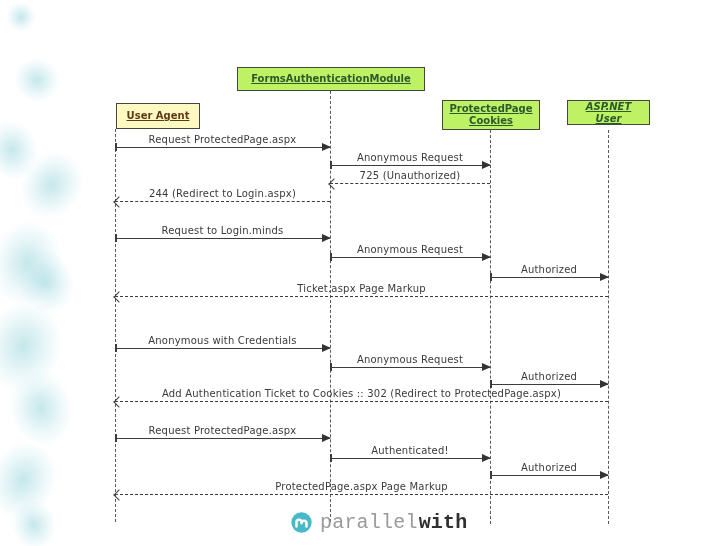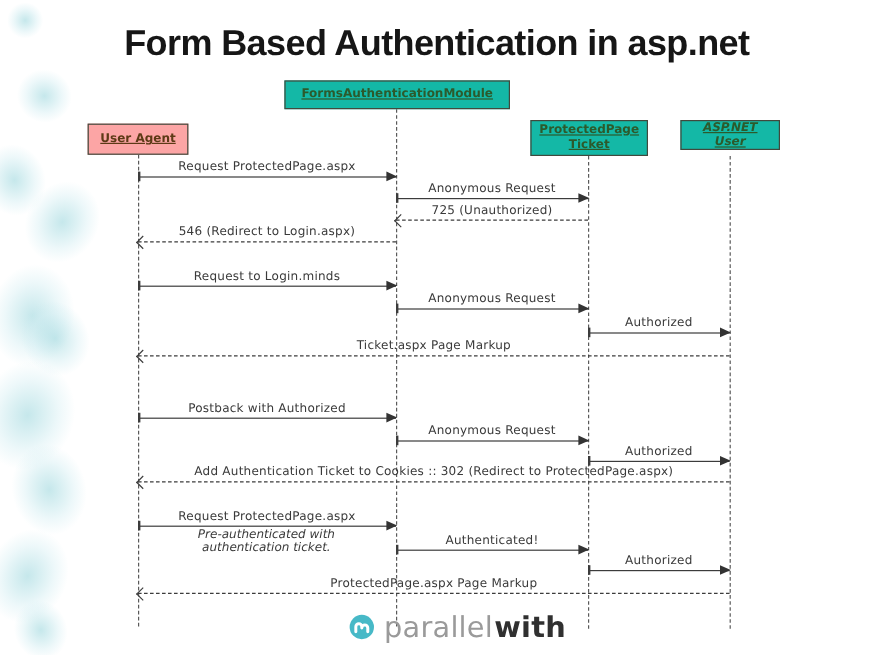--- a/index.html
+++ b/index.html
@@ -9,22 +9,22 @@
   .blob{position:absolute;pointer-events:none;border-radius:46% 54% 52% 48%;
         background:radial-gradient(closest-side, rgba(150,212,219,.55), rgba(196,232,238,.30) 65%, rgba(255,255,255,0) 100%);}
   
   .title{position:absolute;left:0;top:20px;width:728px;text-align:center;
          font-family:"Liberation Sans",sans-serif;font-weight:bold;font-size:30px;
          letter-spacing:-0.5px;color:#161616;}
   
   .actor{position:absolute;box-sizing:border-box;border:1.5px solid #41493d;
          display:flex;flex-direction:column;align-items:center;justify-content:center;
          font-size:10px;font-weight:bold;line-height:12px;text-align:center;}
-  .actor.green{background:#14b8a6;color:#2c5a2c;}
-  .actor.orange{background:#fca5a5;color:#5d3a16;}
+  .actor.green{background:#bef264;color:#2c5a2c;}
+  .actor.orange{background:#fef9c3;color:#5d3a16;margin-left:43px;}
   .actor span{text-decoration:underline;white-space:nowrap;}
   
   .lifeline{position:absolute;width:0;border-left:1px dashed #5a5a5a;}
   
   .msg{position:absolute;}
   .msg .lbl{position:absolute;left:0;right:0;bottom:2px;text-align:center;white-space:nowrap;
             font-size:10px;color:#3a3a3a;letter-spacing:.2px;}
   .msg .line{position:absolute;left:0;right:0;top:0;border-top:1px solid #3c3c3c;}
   .msg .line.dashed{border-top-style:dashed;}
   .head-solid{position:absolute;top:-4px;width:0;height:0;
@@ -32,21 +32,21 @@
               border-left:9px solid #333;}
   .head-open{position:absolute;top:-3.5px;width:7px;height:7px;
              border-left:1.5px solid #3c3c3c;border-bottom:1.5px solid #3c3c3c;
              transform:rotate(45deg);}
   .tick{position:absolute;top:-4px;width:1.5px;height:8px;background:#3c3c3c;}
   
   .note{position:absolute;transform:translateX(-50%);font-size:10px;font-style:italic;
         color:#3a3a3a;text-align:center;line-height:11px;white-space:nowrap;}
   
   .logo{position:absolute;display:flex;align-items:center;gap:7px;}
-  .logo .word{font-size:24px;letter-spacing:.2px;line-height:20px;}
+  .logo .word{font-size:20px;letter-spacing:.2px;line-height:20px;font-family:Liberation Mono, monospace;}
   .logo .w1{color:#9a9a9a;}
   .logo .w2{color:#303030;font-weight:bold;}
 </style>
 </head>
 <body>
 
 <div class="stage">
 
   <div>
     <div class="blob" style="left:6px;top:2px;width:30px;height:30px;"></div>
@@ -54,36 +54,35 @@
     <div class="blob" style="left:-14px;top:120px;width:52px;height:60px;transform:rotate(-15deg);"></div>
     <div class="blob" style="left:22px;top:150px;width:60px;height:70px;transform:rotate(30deg);"></div>
     <div class="blob" style="left:-8px;top:220px;width:70px;height:86px;transform:rotate(10deg);"></div>
     <div class="blob" style="left:18px;top:250px;width:56px;height:64px;transform:rotate(-25deg);"></div>
     <div class="blob" style="left:-16px;top:300px;width:78px;height:92px;transform:rotate(18deg);"></div>
     <div class="blob" style="left:10px;top:370px;width:62px;height:76px;transform:rotate(-12deg);"></div>
     <div class="blob" style="left:-10px;top:440px;width:66px;height:80px;transform:rotate(24deg);"></div>
     <div class="blob" style="left:12px;top:500px;width:44px;height:50px;transform:rotate(-18deg);"></div>
   </div>
 
-  <div class="title">Form Based Authentication in asp.net</div>
 
   <div id="diagram">
       <div class="lifeline" style="left: 115px; top: 129px; height: 393px;"></div>
       <div class="lifeline" style="left: 330px; top: 91px; height: 431px;"></div>
       <div class="lifeline" style="left: 490px; top: 130px; height: 394px;"></div>
       <div class="lifeline" style="left: 608px; top: 130px; height: 394px;"></div>
       <div class="actor orange" style="left: 73px; top: 103px; width: 84px; height: 26px;">
         <span>User Agent</span>
       </div>
       <div class="actor green" style="left: 237px; top: 67px; width: 188px; height: 24px;">
         <span>FormsAuthenticationModule</span>
       </div>
       <div class="actor green" style="left: 442px; top: 100px; width: 98px; height: 30px;">
         <span>ProtectedPage</span>
-        <span>Ticket</span>
+        <span>Cookies</span>
       </div>
       <div class="actor green" style="left: 567px; top: 100px; width: 83px; height: 25px; font-style: italic;">
         <span>ASP.NET</span>
         <span>User</span>
       </div>
       <div class="msg" style="left: 115px; top: 147px; width: 215px; height: 0px;">
         <div class="lbl">Request ProtectedPage.aspx</div>
         <div class="line"></div>
         <div class="tick" style="left: 0px;"></div>
         <div class="head-solid" style="right: -1px;"></div>
@@ -93,21 +92,21 @@
         <div class="line"></div>
         <div class="tick" style="left: 0px;"></div>
         <div class="head-solid" style="right: -1px;"></div>
       </div>
       <div class="msg" style="left: 330px; top: 183px; width: 160px; height: 0px;">
         <div class="lbl">725 (Unauthorized)</div>
         <div class="line dashed"></div>
         <div class="head-open" style="left: 0px;"></div>
       </div>
       <div class="msg" style="left: 115px; top: 201px; width: 215px; height: 0px;">
-        <div class="lbl">546 (Redirect to Login.aspx)</div>
+        <div class="lbl">244 (Redirect to Login.aspx)</div>
         <div class="line dashed"></div>
         <div class="head-open" style="left: 0px;"></div>
       </div>
       <div class="msg" style="left: 115px; top: 238px; width: 215px; height: 0px;">
         <div class="lbl">Request to Login.minds</div>
         <div class="line"></div>
         <div class="tick" style="left: 0px;"></div>
         <div class="head-solid" style="right: -1px;"></div>
       </div>
       <div class="msg" style="left: 330px; top: 257px; width: 160px; height: 0px;">
@@ -121,21 +120,21 @@
         <div class="line"></div>
         <div class="tick" style="left: 0px;"></div>
         <div class="head-solid" style="right: -1px;"></div>
       </div>
       <div class="msg" style="left: 115px; top: 296px; width: 493px; height: 0px;">
         <div class="lbl">Ticket.aspx Page Markup</div>
         <div class="line dashed"></div>
         <div class="head-open" style="left: 0px;"></div>
       </div>
       <div class="msg" style="left: 115px; top: 348px; width: 215px; height: 0px;">
-        <div class="lbl">Postback with Authorized</div>
+        <div class="lbl">Anonymous with Credentials</div>
         <div class="line"></div>
         <div class="tick" style="left: 0px;"></div>
         <div class="head-solid" style="right: -1px;"></div>
       </div>
       <div class="msg" style="left: 330px; top: 367px; width: 160px; height: 0px;">
         <div class="lbl">Anonymous Request</div>
         <div class="line"></div>
         <div class="tick" style="left: 0px;"></div>
         <div class="head-solid" style="right: -1px;"></div>
       </div>
@@ -168,24 +167,20 @@
         <div class="tick" style="left: 0px;"></div>
         <div class="head-solid" style="right: -1px;"></div>
       </div>
       <div class="msg" style="left: 115px; top: 494px; width: 493px; height: 0px;">
         <div class="lbl">ProtectedPage.aspx Page Markup</div>
         <div class="line dashed"></div>
         <div class="head-open" style="left: 0px;"></div>
       </div>
     </div>
 
-  <div class="note" id="note" style="left: 222px; top: 440px;">
-    <div>Pre-authenticated with</div>
-    <div>authentication ticket.</div>
-  </div>
 
   <div class="logo" style="left:290px;top:511px;">
     <span style="display:inline-flex;">
       <svg width="23" height="23" viewBox="0 0 24 24">
         <circle cx="12" cy="12" r="10.6" fill="#47b9c7"></circle>
         <path d="M6.8 16.2 v-4.4 a2.6 2.6 0 0 1 5.2 0 v1 a2.6 2.6 0 0 1 5.2 0 v3.4" fill="none" stroke="#ffffff" stroke-width="2.6" stroke-linecap="round" stroke-linejoin="round"></path>
       </svg>
     </span>
     <span class="word w1">parallel</span>
     <span class="word w2" style="margin-left:-6px;">with</span>

